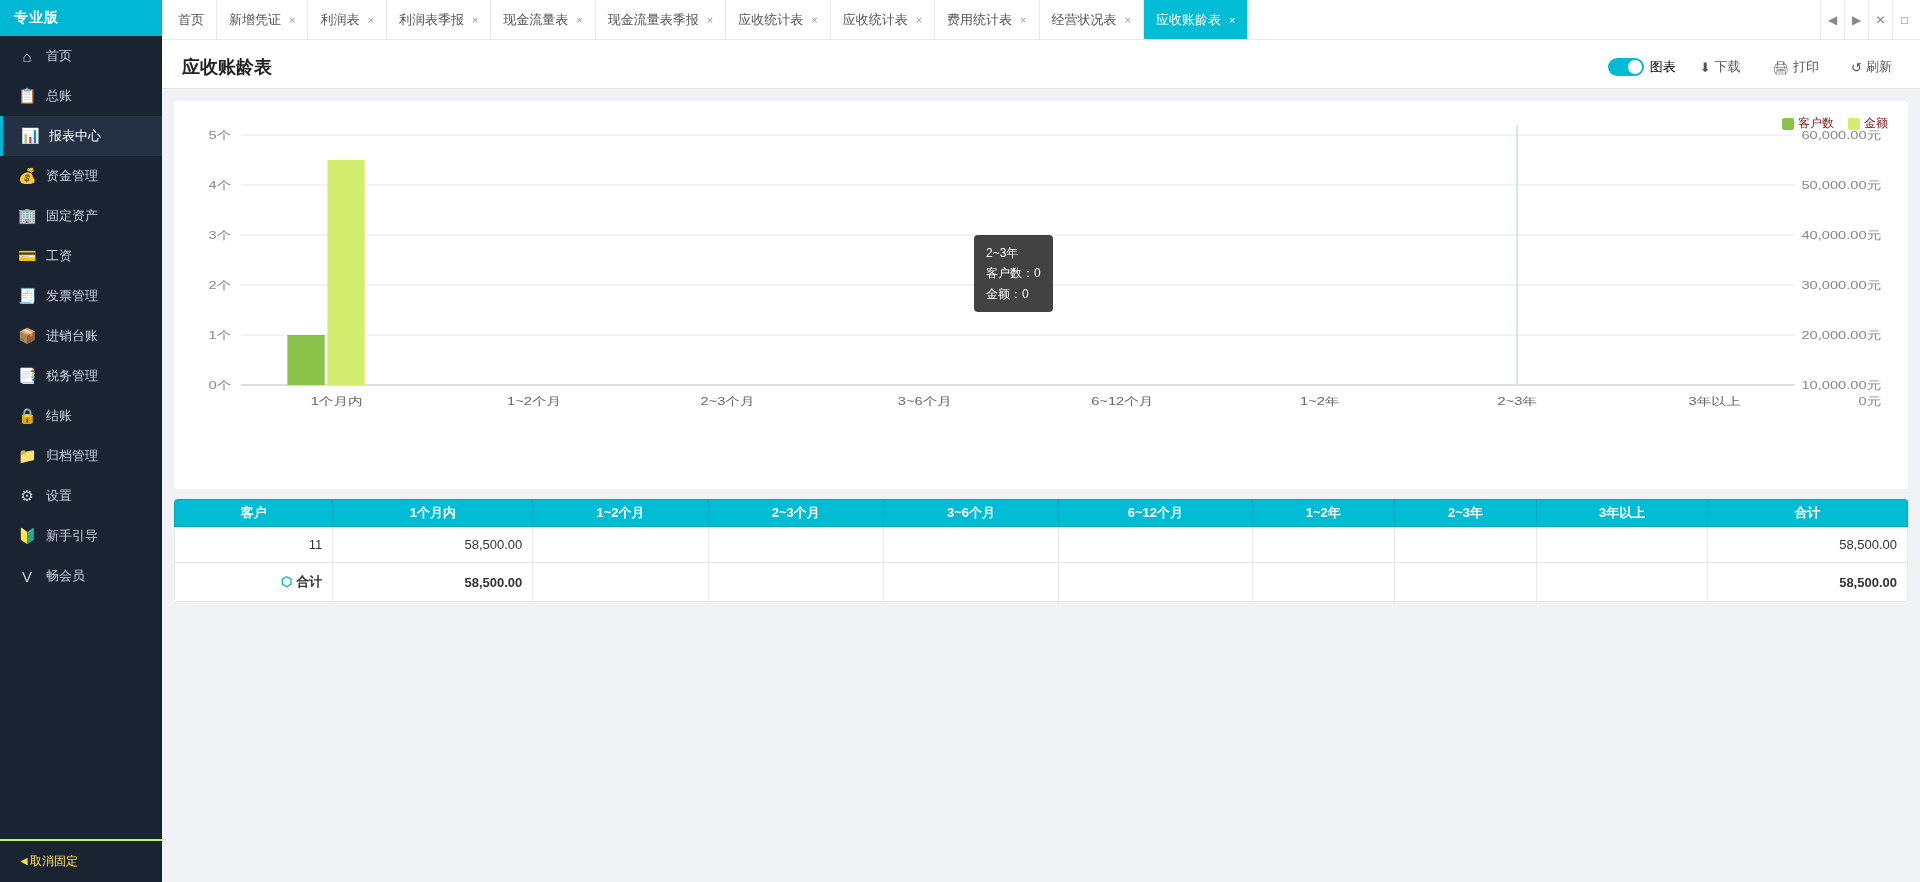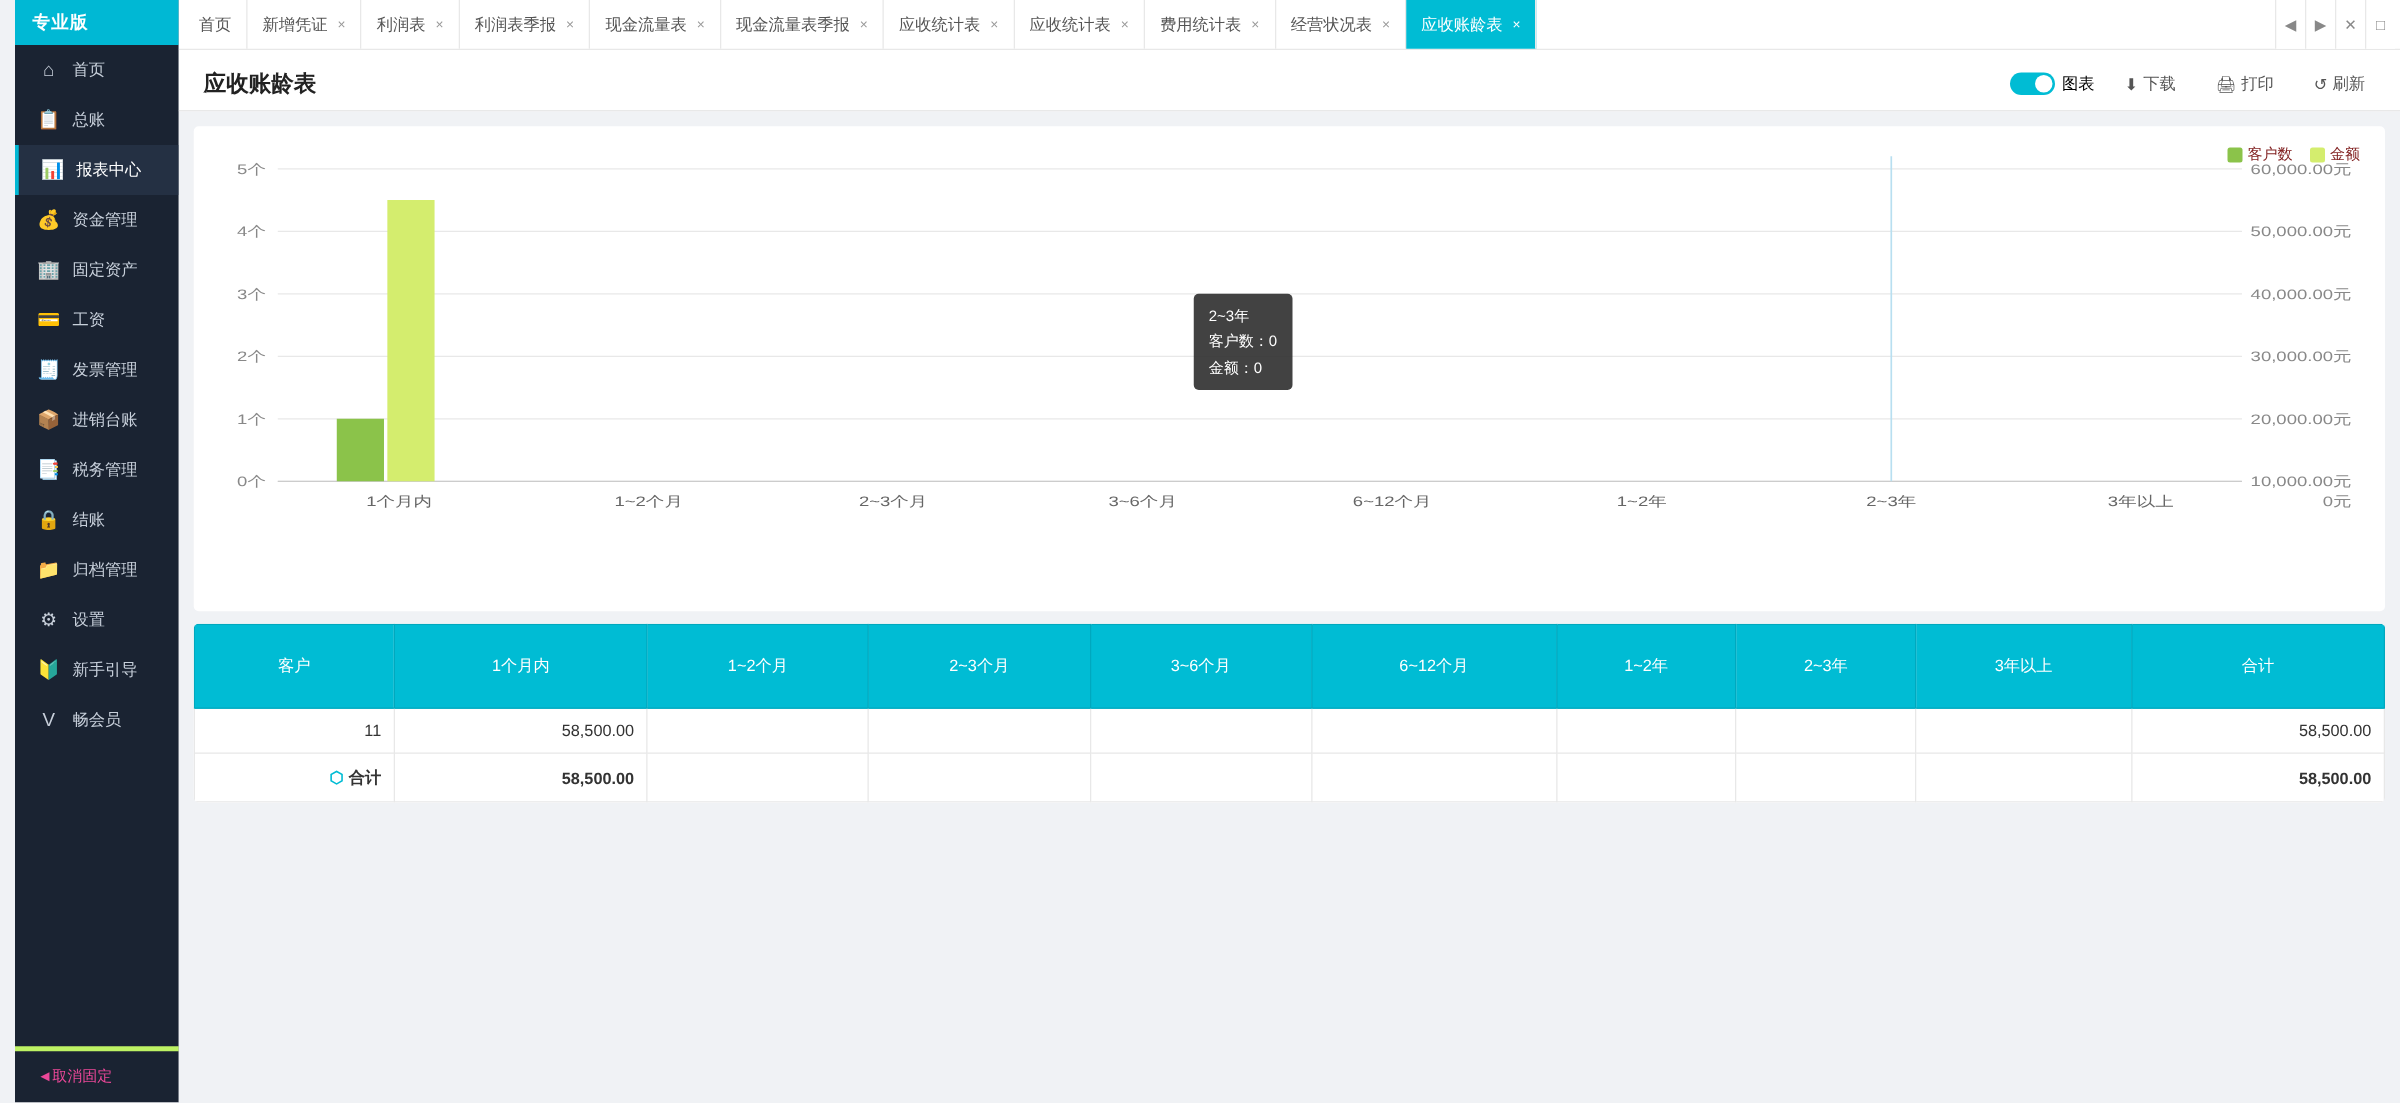--- a/index.html
+++ b/index.html
@@ -1,26 +1,25 @@
 <!DOCTYPE html>
 <html><head>
   <meta charset="utf-8">
   <style>
     * { box-sizing: border-box; margin: 0; padding: 0; }
     body { font-family: 'Microsoft YaHei', Arial, sans-serif; font-size: 13px; background: #f0f2f5; display: flex; height: 882px; overflow: hidden; }
 
     
     .sidebar {
-      width: 131px;
+      width: 162px;
       background: #1a2332;
       display: flex;
       flex-direction: column;
       color: #c8d0db;
       flex-shrink: 0;
-      margin-left: 12px;
     }
     .sidebar-logo {
       background: #00b8d4;
       height: 36px;
       display: flex;
       align-items: center;
       padding: 0 14px;
       font-size: 14px;
       font-weight: bold;
       color: white;
@@ -39,26 +38,26 @@
     .sidebar-item.active {
       background: #243043;
       color: #fff;
       border-left: 3px solid #00b8d4;
     }
     .sidebar-item .icon { font-size: 15px; width: 18px; text-align: center; }
     .sidebar-bottom {
       margin-top: auto;
       padding: 12px 18px;
       font-size: 12px;
-      color: #ec4899;
+      color: #fde047;
       cursor: pointer;
       display: flex;
       align-items: center;
       gap: 6px;
-      border-top: 4px solid #bef264;
+      border-top: 2px solid #bef264;
     }
 
     
     .main {
       flex: 1;
       display: flex;
       flex-direction: column;
       background: #f0f2f5;
       overflow: hidden;
     }
@@ -202,23 +201,23 @@
       overflow: auto;
     }
     .data-table {
       width: 100%;
       border-collapse: collapse;
       font-size: 13px;
     }
     .data-table thead tr th {
       background: #00bcd4;
       color: #fff;
-      padding: 24px 10px;
+      padding: 4px 10px;
       text-align: center;
-      font-weight: 400;
+      font-weight: 700;
       border: 1px solid #00a8be;
       white-space: nowrap;
     }
     .data-table tbody tr td {
       padding: 10px 10px;
       text-align: right;
       border: 1px solid #e8e8e8;
       color: #333;
     }
     .data-table tbody tr:last-child td {

